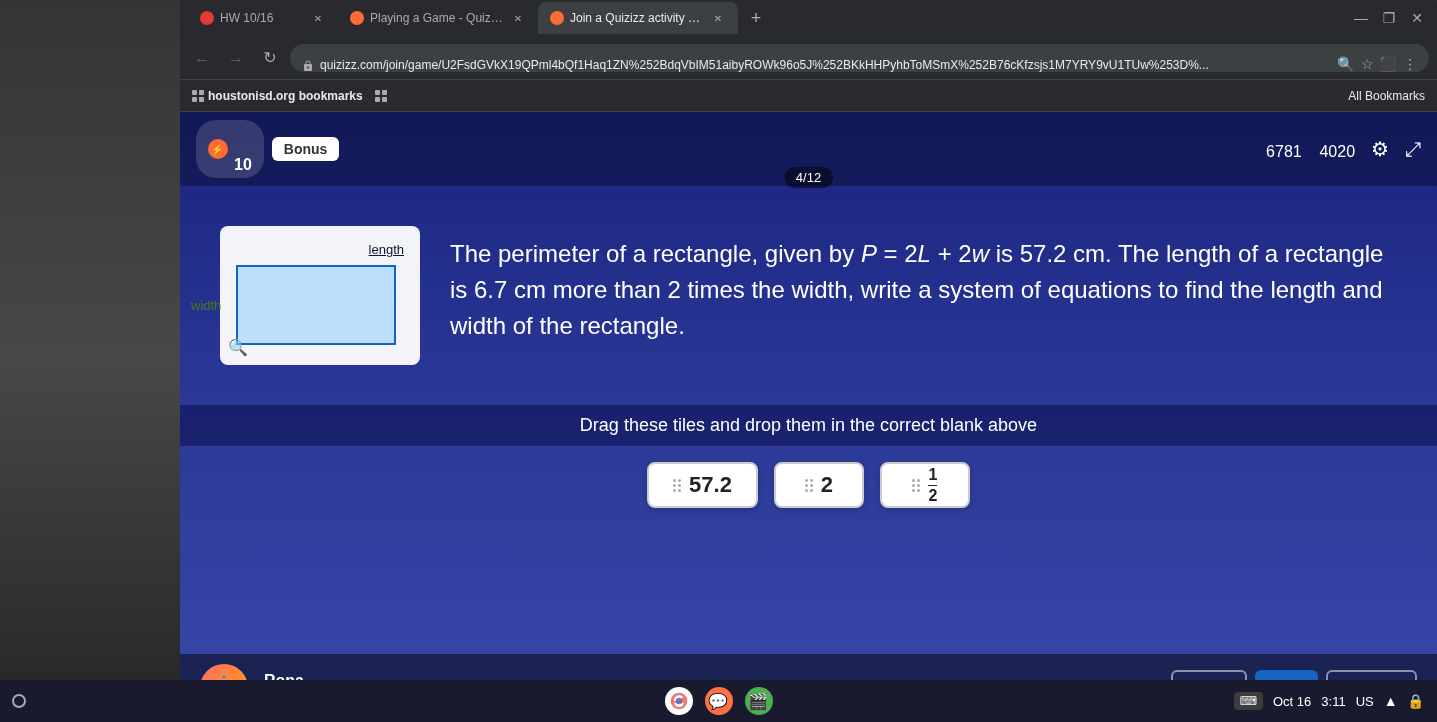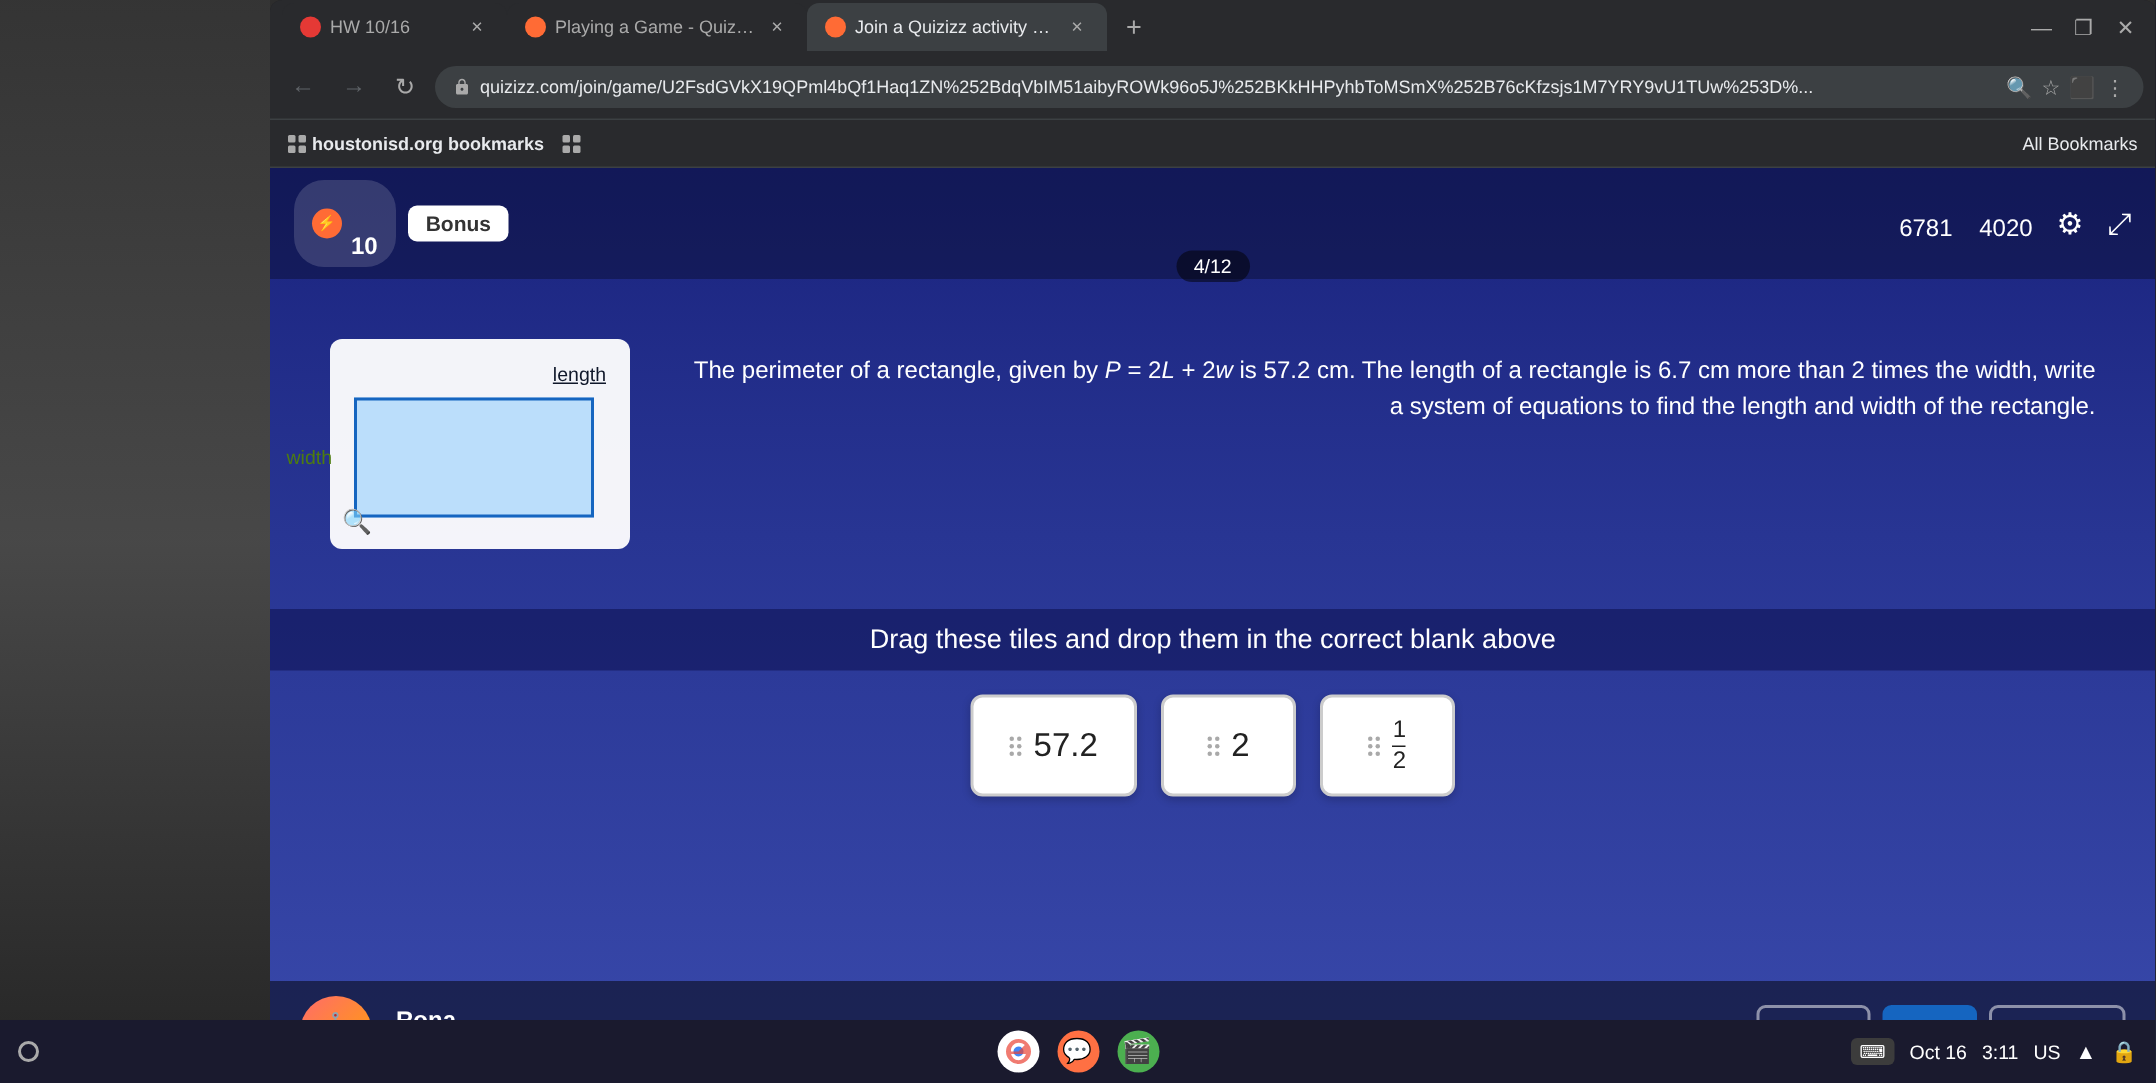--- a/index.html
+++ b/index.html
@@ -145,21 +145,21 @@
       border-radius: 50%;
     }
     .nav-btn.disabled { color: #5f6368; }
 
     .address-bar {
       flex: 1;
       height: 28px;
       background: #3c4043;
       border-radius: 14px;
       display: flex;
-      align-items: center;
+      align-items: flex-end;
       padding: 0 12px;
       gap: 6px;
     }
 
     .address-text {
       font-size: 12px;
       color: #e8eaed;
       overflow: hidden;
       text-overflow: ellipsis;
       white-space: nowrap;
@@ -353,23 +353,23 @@
       position: absolute;
       bottom: 8px;
       left: 8px;
       font-size: 16px;
       color: #555;
     }
 
     
     .question-text {
       color: white;
-      font-size: 16px;
+      font-size: 24px;
       line-height: 1.5;
-      text-align: right;
+      text-align: left;
       flex: 1;
       padding: 10px 0;
     }
 
     
     .blanks-instruction {
       text-align: center;
       color: white;
       font-size: 18px;
       margin: 20px 0 16px;
@@ -382,23 +382,23 @@
       display: flex;
       justify-content: center;
       gap: 16px;
       padding: 0 20px;
     }
 
     .tile {
       background: white;
       border: 2px solid #ccc;
       border-radius: 8px;
-      padding: 13px 24px;
+      padding: 2px 24px;
       font-size: 22px;
-      font-weight: normal;
+      font-weight: bold;
       color: #222;
       cursor: grab;
       display: flex;
       align-items: center;
       gap: 8px;
       min-width: 90px;
       justify-content: center;
       box-shadow: 0 2px 6px rgba(0,0,0,0.2);
       text-align: right;
     }

